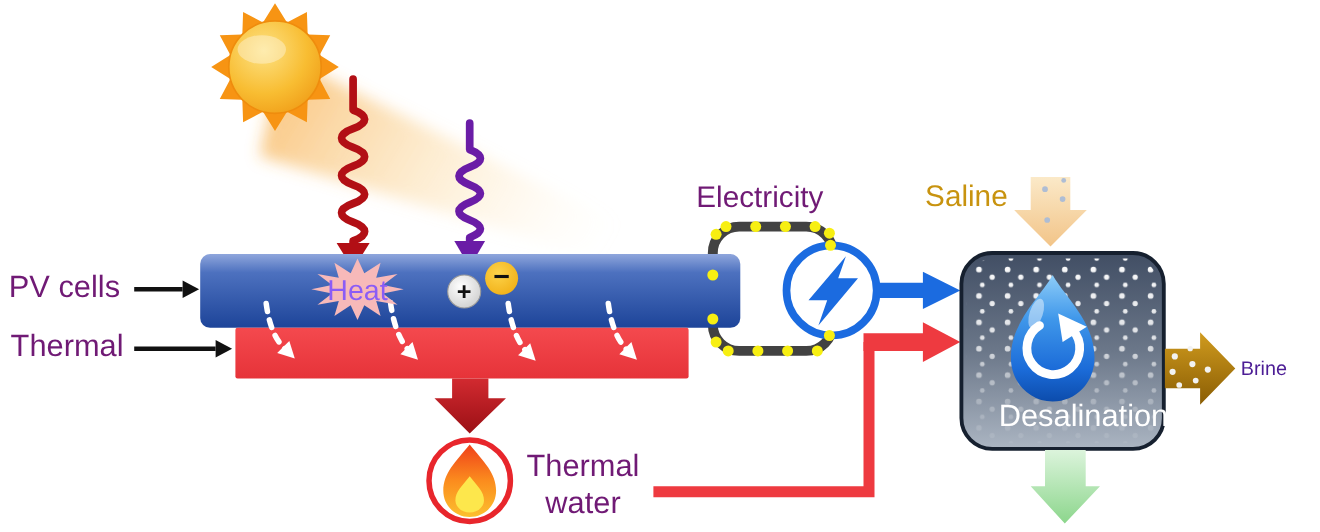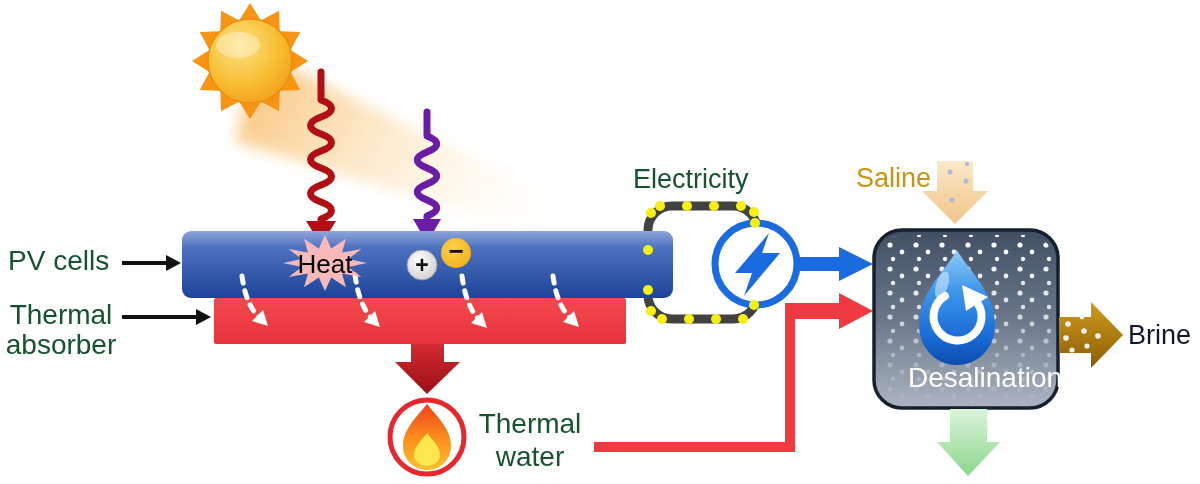--- a/index.html
+++ b/index.html
@@ -6,36 +6,36 @@
   #canvas{
     position:relative;
     width:1200px;height:484px;
     background:#fff;
     overflow:hidden;
     font-family:"Liberation Sans", sans-serif;
   }
   #diagram-svg{position:absolute;left:0;top:0;width:1200px;height:484px;}
   .lbl{
     position:absolute;
-    color:#14532d;
+    color:#701a75;
     font-size:28px;
     line-height:30px;
     white-space:nowrap;
   }
   .lbl.center{text-align:center;white-space:normal;}
   #pv-cells-label{left:8px;top:246px;text-align:right;}
   #thermal-absorber-label{left:0px;top:300px;width:122px;}
   #electricity-label{left:633px;top:164px;font-size:27px;}
   #thermal-energy-label{left:466px;top:407px;width:128px;line-height:33px;}
-  #heat-label{left:285px;top:249px;width:80px;font-size:26px;color:#000000;}
+  #heat-label{left:285px;top:249px;width:80px;font-size:26px;color:#8b5cf6;}
   #plus-label{left:406px;top:250px;width:32px;height:30px;line-height:30px;font-size:23px;font-weight:bold;color:#111;}
   #minus-label{left:440px;top:237px;width:32px;height:30px;line-height:28px;font-size:26px;font-weight:bold;color:#111;}
-  #saline-label{left:841px;top:163px;font-size:27px;color:#c8930f;margin-left:15px;}
+  #saline-label{left:841px;top:163px;font-size:27px;color:#c8930f;}
   #desalination-label{left:874px;top:363px;width:222px;font-size:28px;color:#ffffff;}
-  #brine-label{left:1128px;top:320px;font-size:27px;color:#0f172a;}
+  #brine-label{left:1128px;top:320px;font-size:18px;color:#4c1d95;}
   #fresh-water-label{left:1011px;top:442px;font-size:28px;color:#1fa94e;}
 </style>
 </head>
 <body>
 
 <div id="canvas">
 
 <svg id="diagram-svg" viewBox="0 0 1200 484">
   <defs>
     <filter id="soft" x="-20%" y="-20%" width="140%" height="140%">
@@ -232,21 +232,20 @@
     <circle cx="1098" cy="336" r="2.8" fill="#f2f2f2"></circle>
     <circle cx="1082" cy="317" r="2.4" fill="#f2f2f2"></circle>
   </g>
 
   <polygon fill="url(#freshG)" points="950,409 987,409 987,442 1000,442 968,476 937,442 950,442"></polygon>
 </svg>
 
   <div class="lbl" id="pv-cells-label">PV cells</div>
   <div class="lbl center" id="thermal-absorber-label">
     <div>Thermal</div>
-    <div>absorber</div>
   </div>
   <div class="lbl" id="electricity-label">Electricity</div>
   <div class="lbl center" id="heat-label">Heat</div>
   <div class="lbl center" id="plus-label">+</div>
   <div class="lbl center" id="minus-label">−</div>
   <div class="lbl center" id="thermal-energy-label">
     <div>Thermal</div>
     <div>water</div>
   </div>
   <div class="lbl" id="saline-label">Saline</div>

